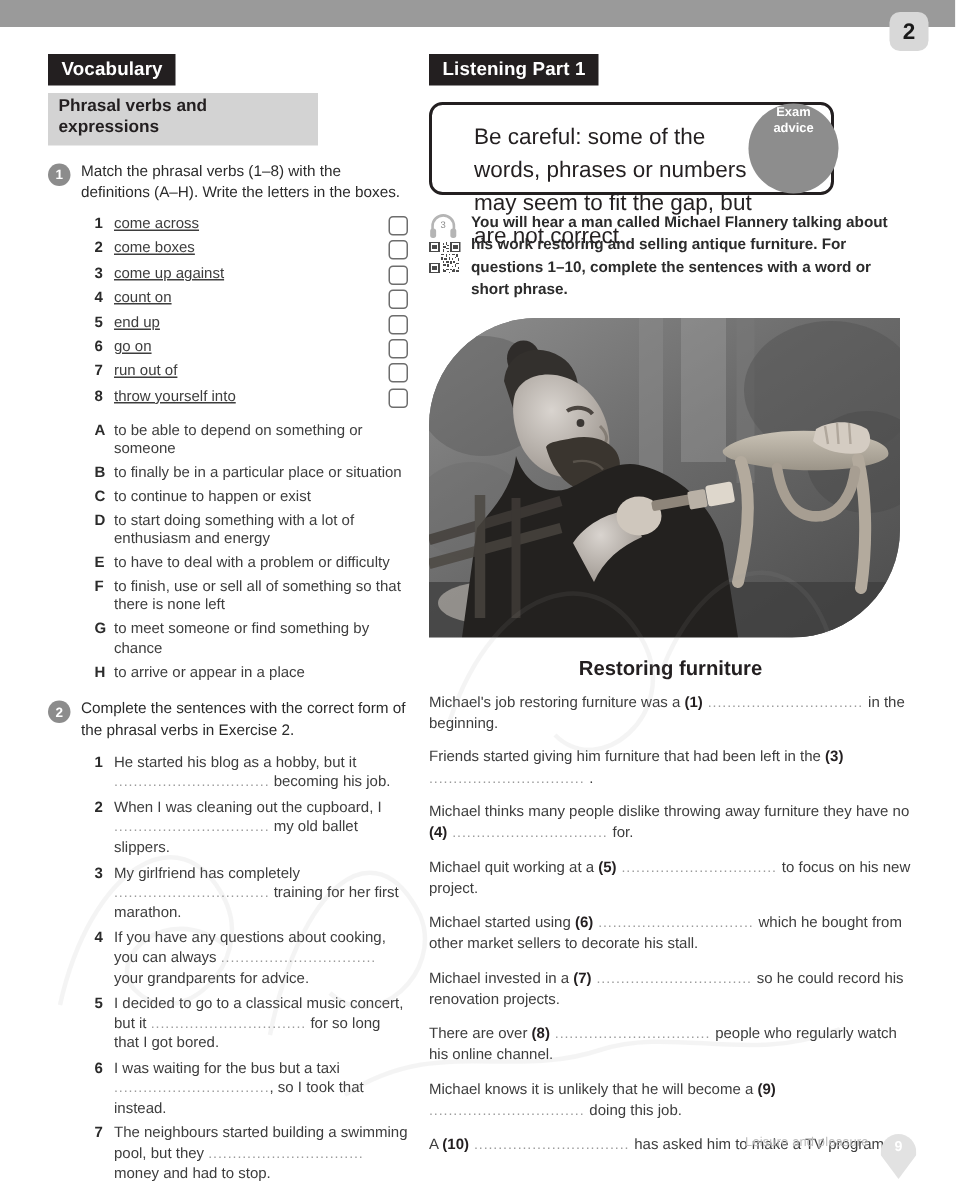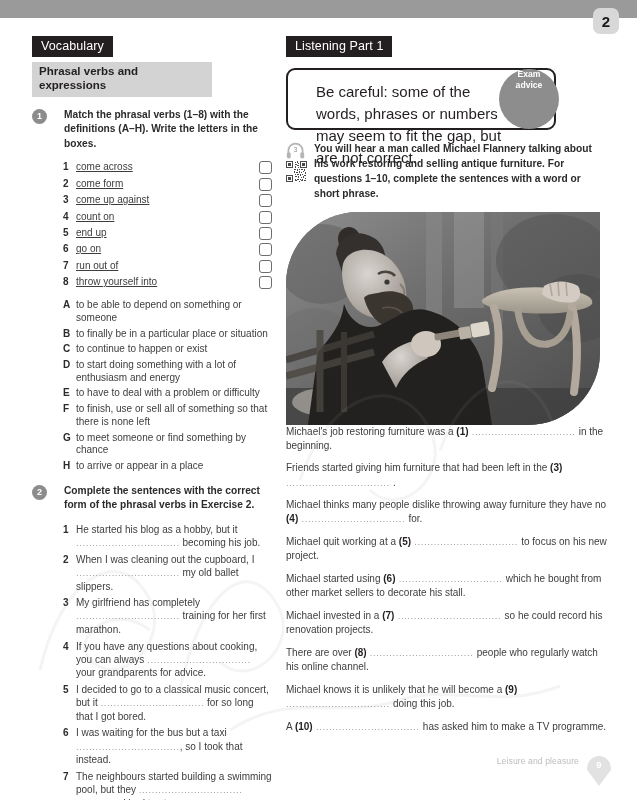--- a/index.html
+++ b/index.html
@@ -46,21 +46,21 @@
     left: 286px; top: 36px;
     width: 322px;
   }
 
   
   .skill-header {
     display: inline-block;
     background: #231f20;
     color: #ffffff;
     font-size: 12.5px;
-    font-weight: normal;
+    font-weight: bold;
     padding: 3px 9px 4px 9px;
     letter-spacing: 0.1px;
     line-height: 1.15;
   }
   .subsection-header {
     display: block;
     background: #d3d3d3;
     color: #231f20;
     font-size: 11.5px;
     font-weight: bold;
@@ -77,24 +77,24 @@
     width: 15px; height: 15px;
     border-radius: 50%;
     background: #8c8c8c;
     color: #ffffff;
     font-size: 9px; font-weight: bold;
     display: flex; align-items: center; justify-content: center;
   }
   .ex-body { margin-left: 22px; }
   .ex-rubric {
     font-size: 10.2px;
-    font-weight: bold;
+    font-weight: normal;
     color: #2b2b2b;
     line-height: 1.42;
-    margin: 10px;
+    margin: 0;
   }
 
   
   .match-list { margin: 7px 0 0 9px; }
   .match-row {
     display: flex; align-items: flex-start;
     font-size: 10px;
     color: #3d3d3d;
     line-height: 1.2;
     margin-bottom: 3.4px;
@@ -300,21 +300,21 @@
         <p class="ex-rubric">Match the phrasal verbs (1–8) with the definitions (A–H). Write the letters in the boxes.</p>
 
         <div class="match-list" id="match-list">
             <div class="match-row">
               <div class="match-key">1</div>
               <div class="match-text">come across</div>
               <div class="answer-box"></div>
             </div>
             <div class="match-row">
               <div class="match-key">2</div>
-              <div class="match-text">come form</div>
+              <div class="match-text">come boxes</div>
               <div class="answer-box"></div>
             </div>
             <div class="match-row">
               <div class="match-key">3</div>
               <div class="match-text">come up against</div>
               <div class="answer-box"></div>
             </div>
             <div class="match-row">
               <div class="match-key">4</div>
               <div class="match-text">count on</div>
@@ -572,20 +572,21 @@
         <g opacity="0.8">
           <path d="M0 148 L88 122" stroke="#413d39" stroke-width="7"></path>
           <path d="M0 164 L88 140" stroke="#4a4640" stroke-width="7"></path>
           <path d="M34 118 L34 200" stroke="#4a4640" stroke-width="7"></path>
           <path d="M58 120 L58 200" stroke="#413d39" stroke-width="6"></path>
         </g>
       </svg>
     </div>
 
     
+    <div class="task-title">Restoring furniture</div>
 
     <div id="task-lines">
         <p class="task-line">Michael's job restoring furniture was a <span class="qnum">(1)</span><span class="gap"> ................................ </span> in the beginning.</p>
         <p class="task-line">Friends started giving him furniture that had been left in the <span class="qnum">(3)</span><span class="gap"> ................................ </span>.</p>
         <p class="task-line">Michael thinks many people dislike throwing away furniture they have no <span class="qnum">(4)</span><span class="gap"> ................................ </span> for.</p>
         <p class="task-line">Michael quit working at a <span class="qnum">(5)</span><span class="gap"> ................................ </span> to focus on his new project.</p>
         <p class="task-line">Michael started using <span class="qnum">(6)</span><span class="gap"> ................................ </span> which he bought from other market sellers to decorate his stall.</p>
         <p class="task-line">Michael invested in a <span class="qnum">(7)</span><span class="gap"> ................................ </span> so he could record his renovation projects.</p>
         <p class="task-line">There are over <span class="qnum">(8)</span><span class="gap"> ................................ </span> people who regularly watch his online channel.</p>
         <p class="task-line">Michael knows it is unlikely that he will become a <span class="qnum">(9)</span><span class="gap"> ................................ </span> doing this job.</p>

